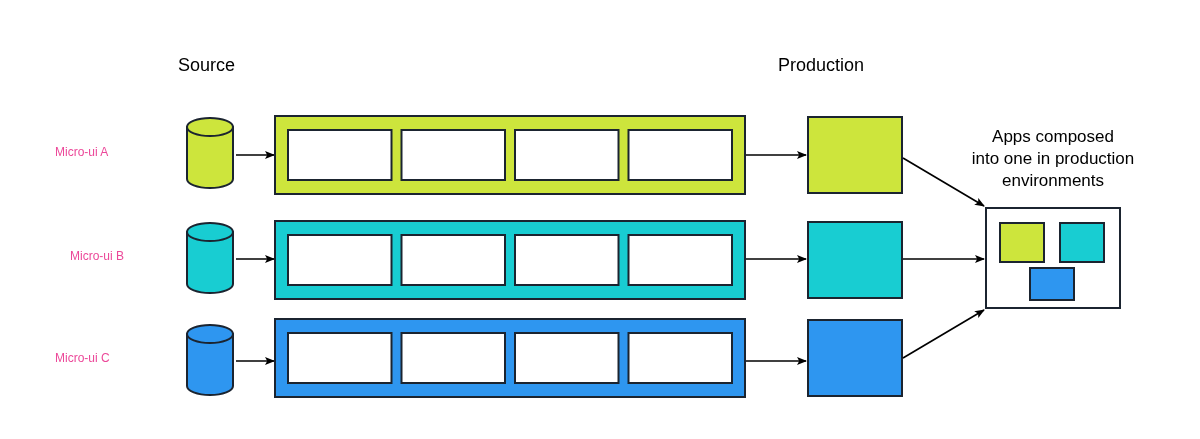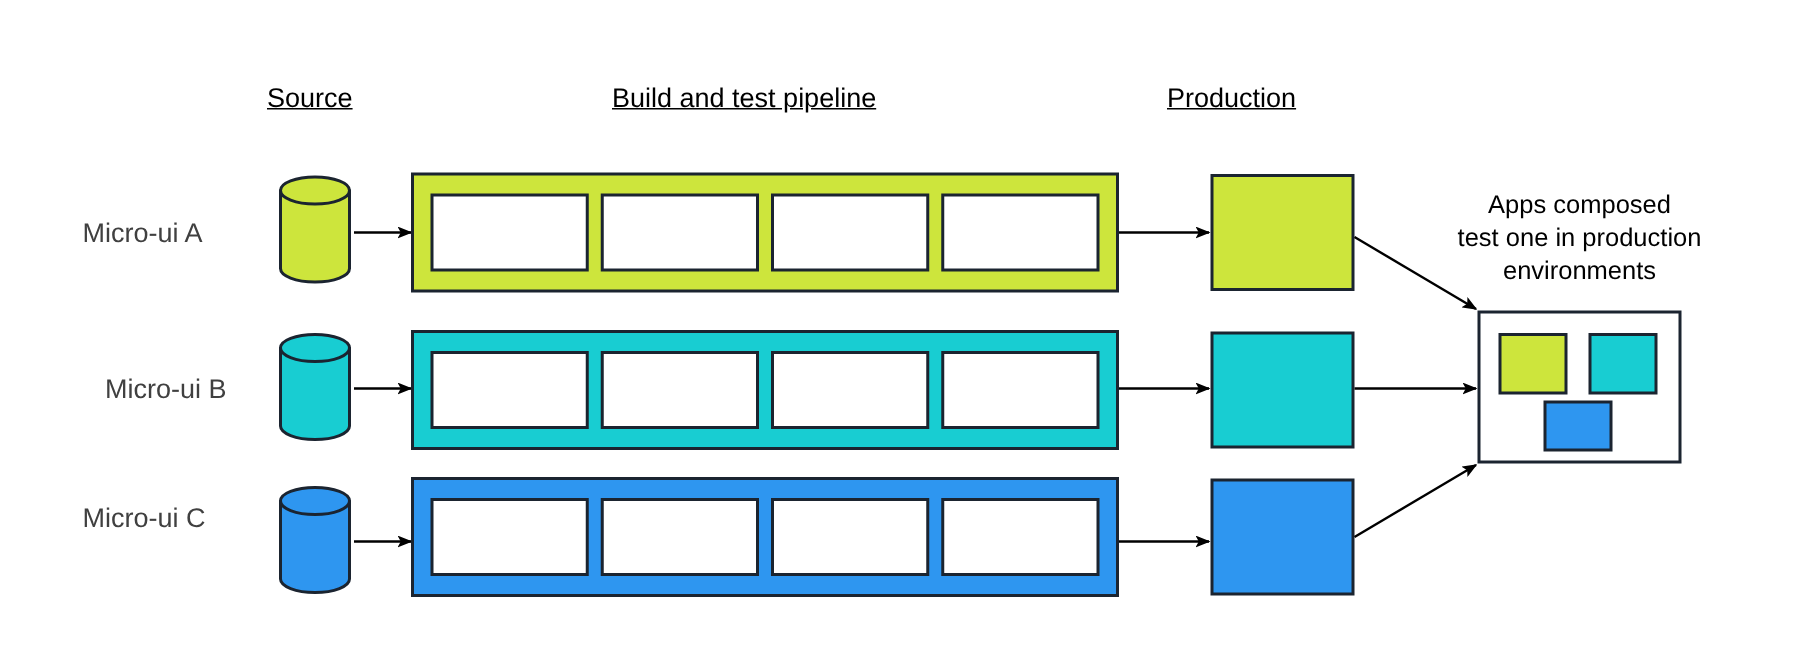--- a/index.html
+++ b/index.html
@@ -26,26 +26,25 @@
     top: 0;
     width: 1200px;
     height: 439px;
   }
   .col-head {
     position: absolute;
     font-size: 18px;
     color: #000;
     white-space: nowrap;
     line-height: 1;
-    text-decoration: underline;
   }
   .row-label {
     position: absolute;
-    font-size: 18px;
-    color: #404040;
+    font-size: 12px;
+    color: #ec4899;
     white-space: nowrap;
     line-height: 1;
   }
   .compose-caption {
     position: absolute;
     font-size: 17px;
     color: #000;
     text-align: center;
     line-height: 1.28;
     white-space: pre-line;
@@ -118,24 +117,23 @@
       </g>
     <g id="svg-composition">
         <rect x="986" y="208" width="134" height="100" fill="#ffffff" stroke="#1b2430" stroke-width="2"></rect>
         <rect x="1000" y="223" width="44" height="39" fill="#CDE53C" stroke="#1b2430" stroke-width="2"></rect>
         <rect x="1060" y="223" width="44" height="39" fill="#18CDD2" stroke="#1b2430" stroke-width="2"></rect>
         <rect x="1030" y="268" width="44" height="32" fill="#2E96F0" stroke="#1b2430" stroke-width="2"></rect>
       </g>
   </svg>
 
   <div class="col-head" style="left:178px; top:56px;">Source</div>
-  <div class="col-head" style="left:408px; top:56px;">Build and test pipeline</div>
   <div class="col-head" style="left:778px; top:56px;">Production</div>
 
   <div class="row-label" style="left:55px; top:146px;">Micro-ui A</div>
   <div class="row-label" style="left:70px; top:250px;">Micro-ui B</div>
-  <div class="row-label" style="left:55px; top:336px;">Micro-ui C</div>
+  <div class="row-label" style="left:55px; top:352px;">Micro-ui C</div>
 
   <div class="compose-caption" style="left:923px; top:126px;">Apps composed
-test one in production
+into one in production
 environments</div>
 
 </div>
 
 </body></html>

